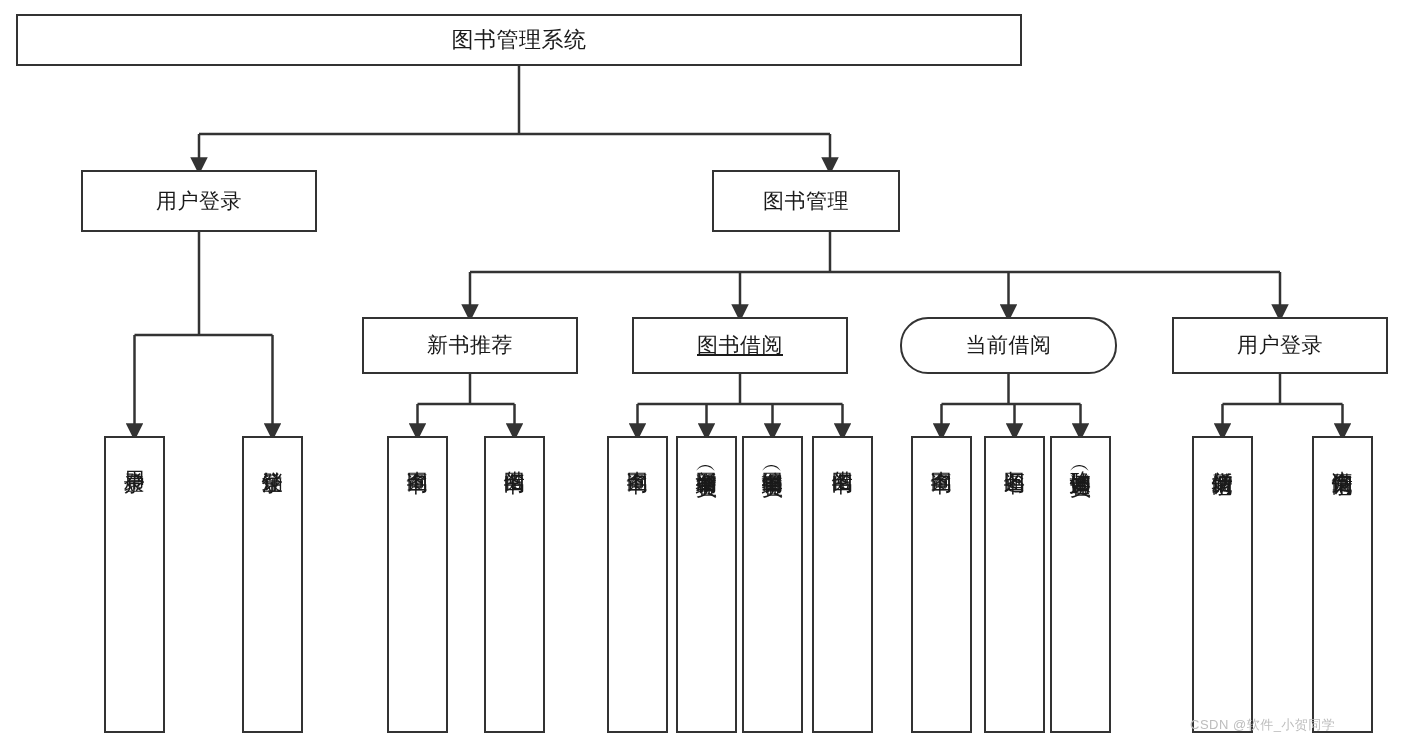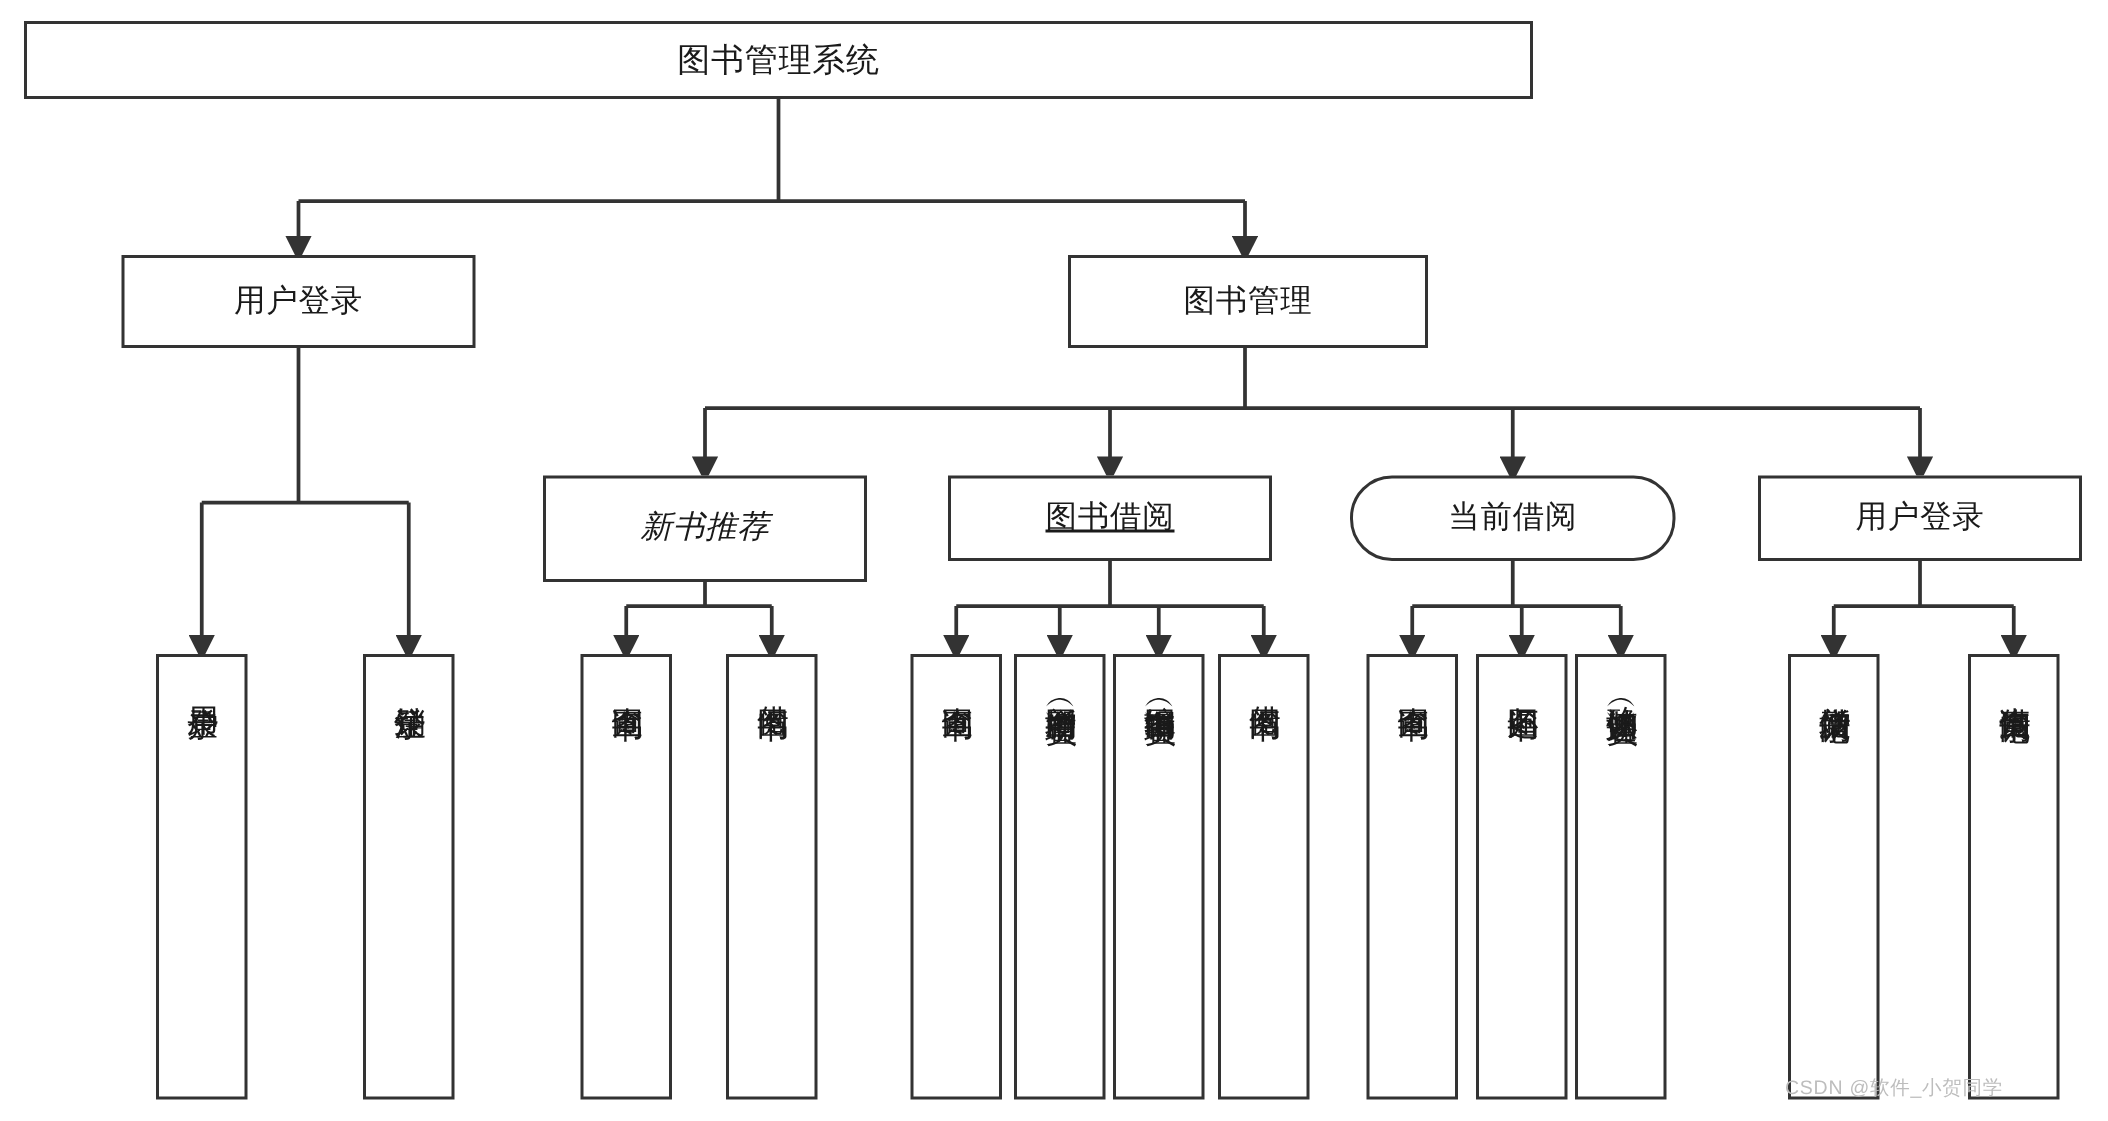--- a/index.html
+++ b/index.html
@@ -115,25 +115,25 @@
       </g>
   </svg>
 
   <div class="node root" id="node-root" style="left: 16px; top: 14px; width: 1006px; height: 52px;">
     <span class="label">图书管理系统</span>
   </div>
 
   <div class="node level2" id="node-user-login" style="left: 81px; top: 170px; width: 236px; height: 62px;">
     <span class="label">用户登录</span>
   </div>
-  <div class="node level2" id="node-book-manage" style="left: 712px; top: 170px; width: 240px; height: 62px;">
+  <div class="node level2" id="node-book-manage" style="left: 712px; top: 170px; width: 188px; height: 62px;">
     <span class="label">图书管理</span>
   </div>
 
-  <div class="node level3" id="node-new-book-recommend" style="left: 362px; top: 317px; width: 216px; height: 71px; font-style: italic;">
+  <div class="node level3" id="node-new-book-recommend" style="left: 362px; top: 317px; width: 216px; height: 57px;">
     <span class="label">新书推荐</span>
   </div>
   <div class="node level3" id="node-book-borrow" style="left: 632px; top: 317px; width: 216px; height: 57px; text-decoration: underline;">
     <span class="label">图书借阅</span>
   </div>
   <div class="node level3" id="node-current-borrow" style="left: 900px; top: 317px; width: 217px; height: 57px; border-radius: 28px;">
     <span class="label">当前借阅</span>
   </div>
   <div class="node level3" id="node-borrow-record" style="left: 1172px; top: 317px; width: 216px; height: 57px;">
     <span class="label">用户登录</span>

